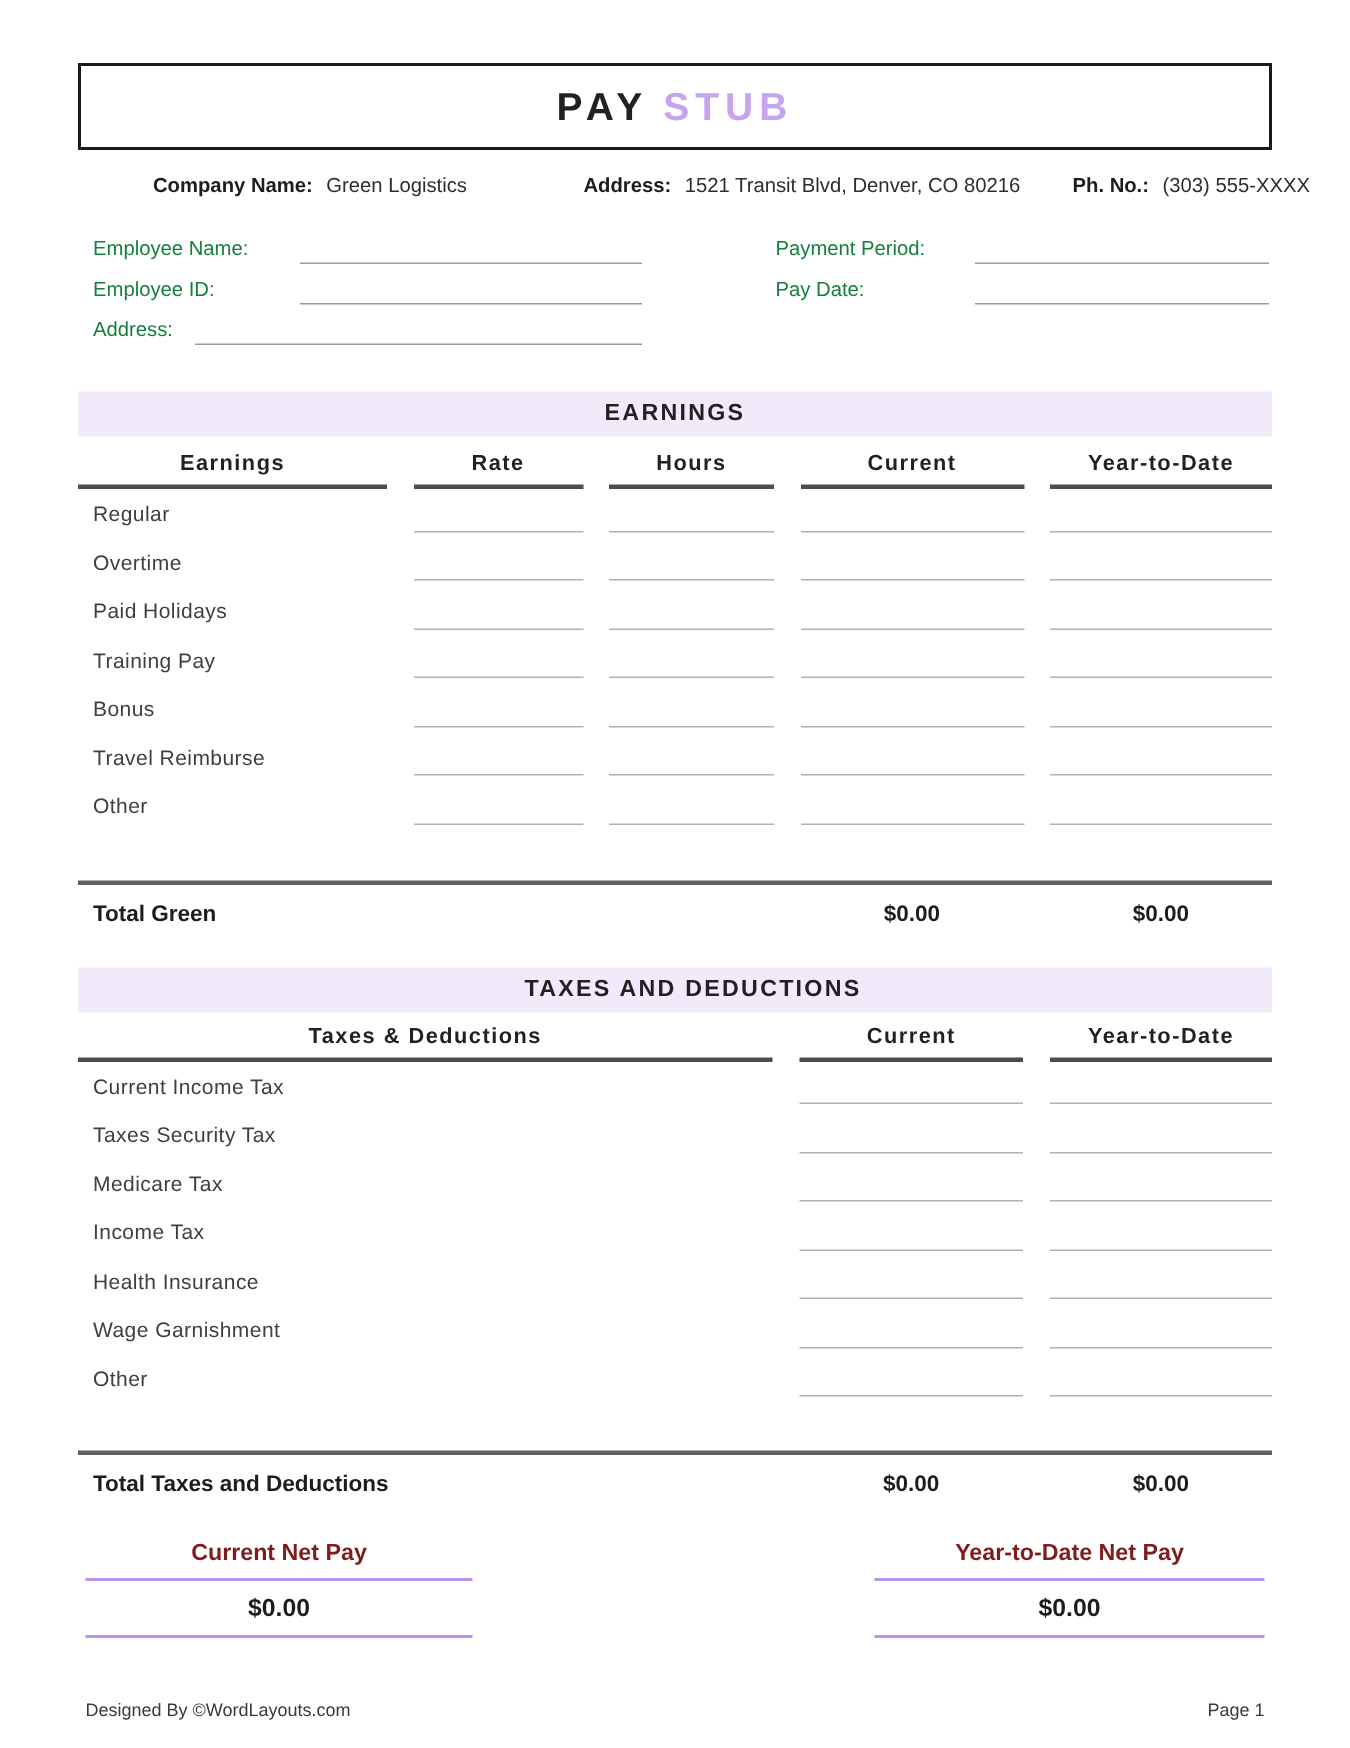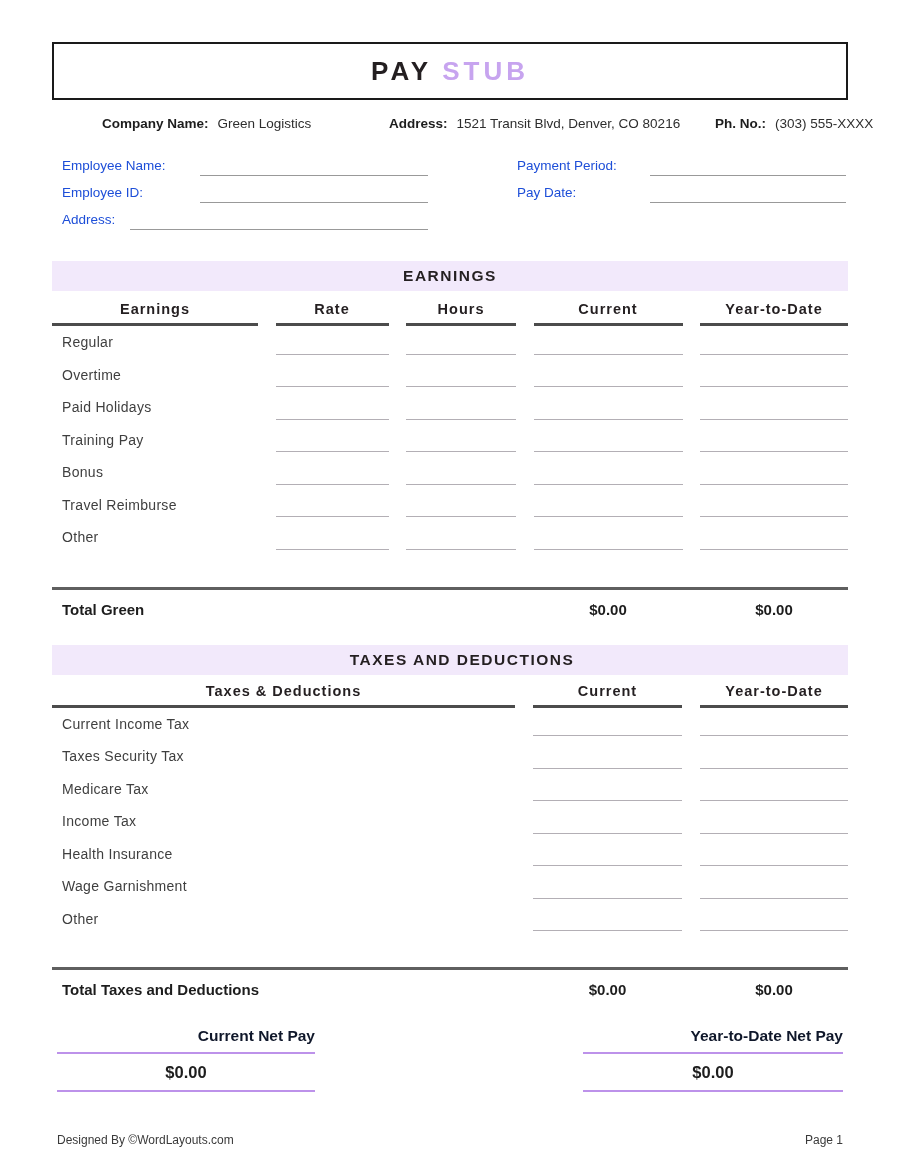--- a/index.html
+++ b/index.html
@@ -21,21 +21,21 @@
   
   .company-row { margin: 16px 52px 0; position: relative; height: 20px; font-size: 13.5px; }
   .company-row .grp { position: absolute; top: 0; white-space: nowrap; }
   .company-row .lbl { font-weight: bold; color: #1d1d1d; margin-right: 9px; margin-left: 40px; }
   .company-row .val { color: #2e2e2e; }
   .grp-name { left: 10px; }
   .grp-addr { left: 297px; }
   .grp-phone { left: 623px; }
 
   
-  .employee-block { margin: 20px 52px 0; position: relative; height: 84px; font-size: 13.5px; color: #1d4ed8; }
+  .employee-block { margin: 20px 52px 0; position: relative; height: 84px; font-size: 13.5px; color: #15803d; }
   .emp-label { position: absolute; white-space: nowrap; }
   .emp-line { position: absolute; border-bottom: 1px solid #999; height: 0; }
 
   
   .band {
     margin: 21px 52px 0; height: 30px; background: #f2e9fb;
     display: flex; align-items: center; justify-content: center;
     font-weight: bold; font-size: 15.5px; letter-spacing: 1.5px; color: #241f21;
   }
 
@@ -55,21 +55,21 @@
   .divider { margin: 33px 52px 0; border-top: 3px solid #5f5f5f; }
   .total-grid { padding: 11px 0; align-items: center; margin-top: 0; }
   .total-label { font-weight: bold; font-size: 15px; padding-left: 10px; color: #1d1d1d; }
   .span3 { grid-column: 1 / 4; }
   .total-val { font-weight: bold; font-size: 15px; text-align: center; color: #1d1d1d; }
 
   
   .netpay-row { margin: 18px 57px 0; display: flex; justify-content: space-between; }
   .netbox { width: 258px; text-align: center; }
   .netbox.right { width: 260px; }
-  .np-title { font-weight: bold; font-size: 15.5px; padding-bottom: 7px; border-bottom: 2px solid #bd92ea; color: #0f172a; text-align: right; }
+  .np-title { font-weight: bold; font-size: 15.5px; padding-bottom: 7px; border-bottom: 2px solid #bd92ea; color: #7f1d1d; }
   .np-value { font-weight: bold; font-size: 16.5px; padding: 9px 0 8px; border-bottom: 2px solid #bd92ea; color: #1d1d1d; }
 
   
   .footer { position: absolute; left: 57px; right: 57px; bottom: 18px; display: flex; justify-content: space-between; font-size: 12px; color: #3a3a3a; }
 </style>
 </head>
 <body>
 
 <div class="page">
 

